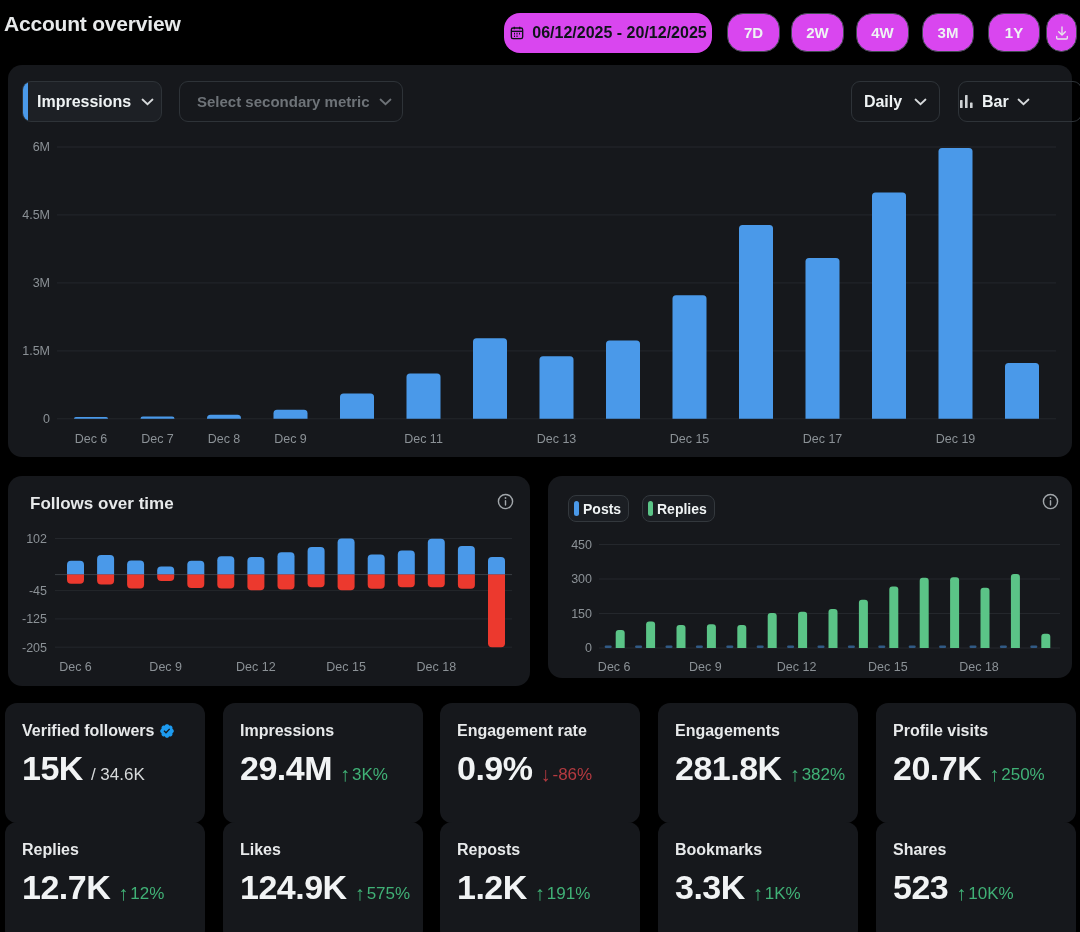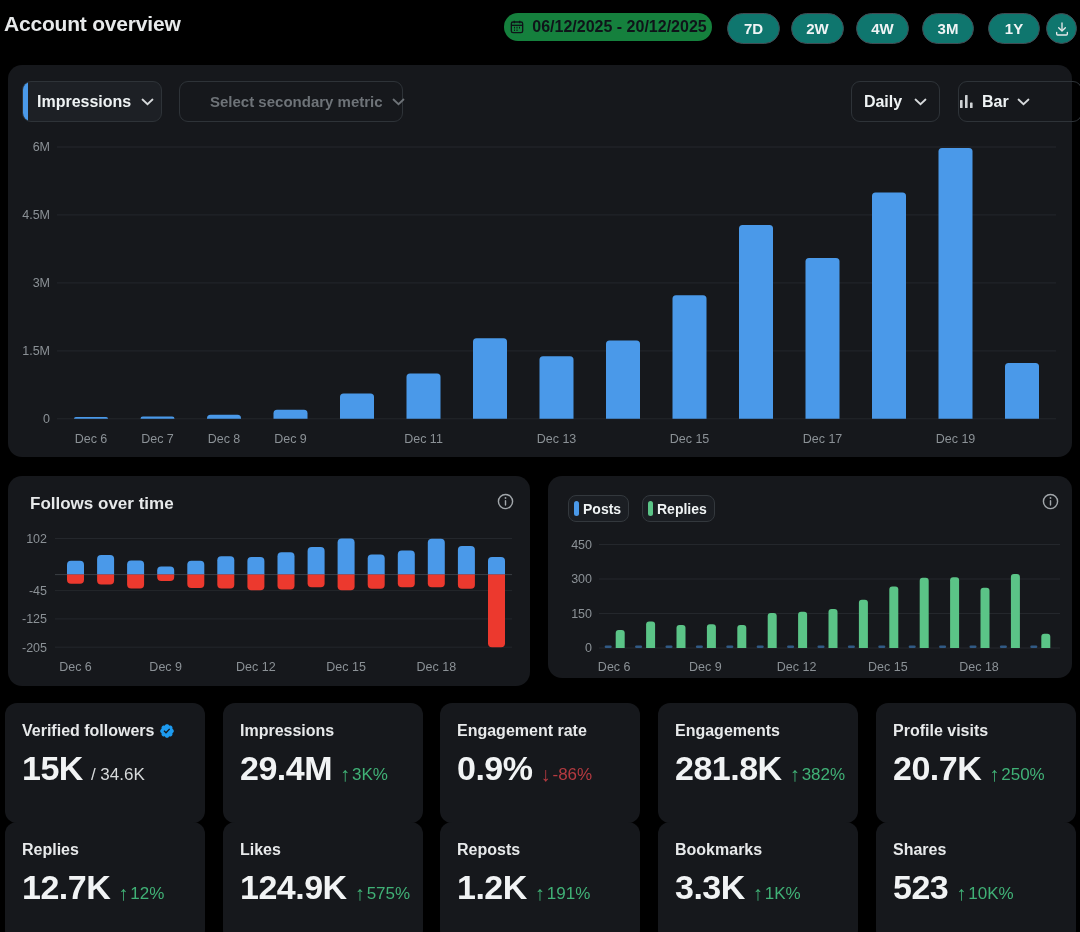--- a/index.html
+++ b/index.html
@@ -1,21 +1,21 @@
 <!DOCTYPE html>
 <html><head><meta charset="utf-8">
 <style>
 * { margin:0; padding:0; box-sizing:border-box; }
 html,body { background:#000; }
 body { width:1080px; height:932px; position:relative; overflow:hidden;
   font-family:"Liberation Sans", sans-serif; -webkit-font-smoothing:antialiased; }
 h1 { position:absolute; left:4px; top:12px; font-size:21px; font-weight:800; color:#e7e9ea; letter-spacing:-0.2px; }
-.datepill { position:absolute; left:504px; top:13px; width:208px; height:28px; background:#15803d; border-radius:16px;
+.datepill { position:absolute; left:504px; top:13px; width:208px; height:40px; background:#d946ef; border-radius:16px;
   display:flex; align-items:center; justify-content:center; gap:7px; color:#0f1419; font-size:16px; font-weight:700; }
-.rpill { position:absolute; top:13px; height:31px; border:1px solid #424a52; border-radius:16px; background:#0f766e;
+.rpill { position:absolute; top:13px; height:39px; border:1px solid #424a52; border-radius:16px; background:#d946ef;
   color:#eff3f4; font-size:15px; font-weight:700; display:flex; align-items:center; justify-content:center; }
 .card { position:absolute; background:#16181c; border-radius:14px; }
 .ddl { position:absolute; height:41px; border-radius:9px; display:flex; align-items:center; }
 .ctitle { position:absolute; left:22px; top:18px; font-size:17px; font-weight:700; color:#e7e9ea; }
 .info { position:absolute; width:17px; height:17px; }
 .chip { position:absolute; top:19px; height:27px; border:1px solid #33383d; border-radius:8px; background:#1b1e23;
   display:flex; align-items:center; padding:0 7px 0 5px; gap:4px; color:#eff3f4; font-size:14px; font-weight:700; }
 .chipbar { width:5px; height:15px; border-radius:2.5px; }
 .tile { position:absolute; width:200px; height:120px; background:#16181c; border-radius:12px; padding:19px 16px 0 17px; }
 .tlabel { font-size:16px; font-weight:600; color:#e7e9ea; }
@@ -61,21 +61,21 @@
   <div class="ddl" style="left:14px;top:16px;width:140px;background:#1d2025;border:1px solid #2e3338;overflow:hidden">
     <div style="width:5px;height:41px;background:#4a99e9;flex:none"></div>
     <span style="color:#eff3f4;font-size:16px;font-weight:700;margin-left:9px">Impressions</span>
     <span style="margin-left:10px;display:flex">
         <svg width="13" height="8" viewBox="0 0 13 8" fill="none" stroke="#d6d9db" stroke-width="1.8" stroke-linecap="round">
           <path d="M1.5 1.5 L6.5 6.2 L11.5 1.5"></path>
         </svg>
       </span>
   </div>
   <div class="ddl" style="left:171px;top:16px;width:224px;border:1px solid #2e3338;white-space:nowrap">
-    <span style="color:#6e7378;font-size:15px;font-weight:600;margin-left:30px">Select secondary metric</span>
+    <span style="color:#6e7378;font-size:15px;font-weight:600;margin-left:17px">Select secondary metric</span>
     <span style="margin-left:9px;display:flex">
         <svg width="13" height="8" viewBox="0 0 13 8" fill="none" stroke="#6e7378" stroke-width="1.8" stroke-linecap="round">
           <path d="M1.5 1.5 L6.5 6.2 L11.5 1.5"></path>
         </svg>
       </span>
   </div>
   <div class="ddl" style="left:843px;top:16px;width:89px;border:1px solid #2e3338;justify-content:center;gap:12px">
     <span style="color:#eff3f4;font-size:16px;font-weight:700">Daily</span>
       <svg width="13" height="8" viewBox="0 0 13 8" fill="none" stroke="#d6d9db" stroke-width="1.8" stroke-linecap="round">
         <path d="M1.5 1.5 L6.5 6.2 L11.5 1.5"></path>

